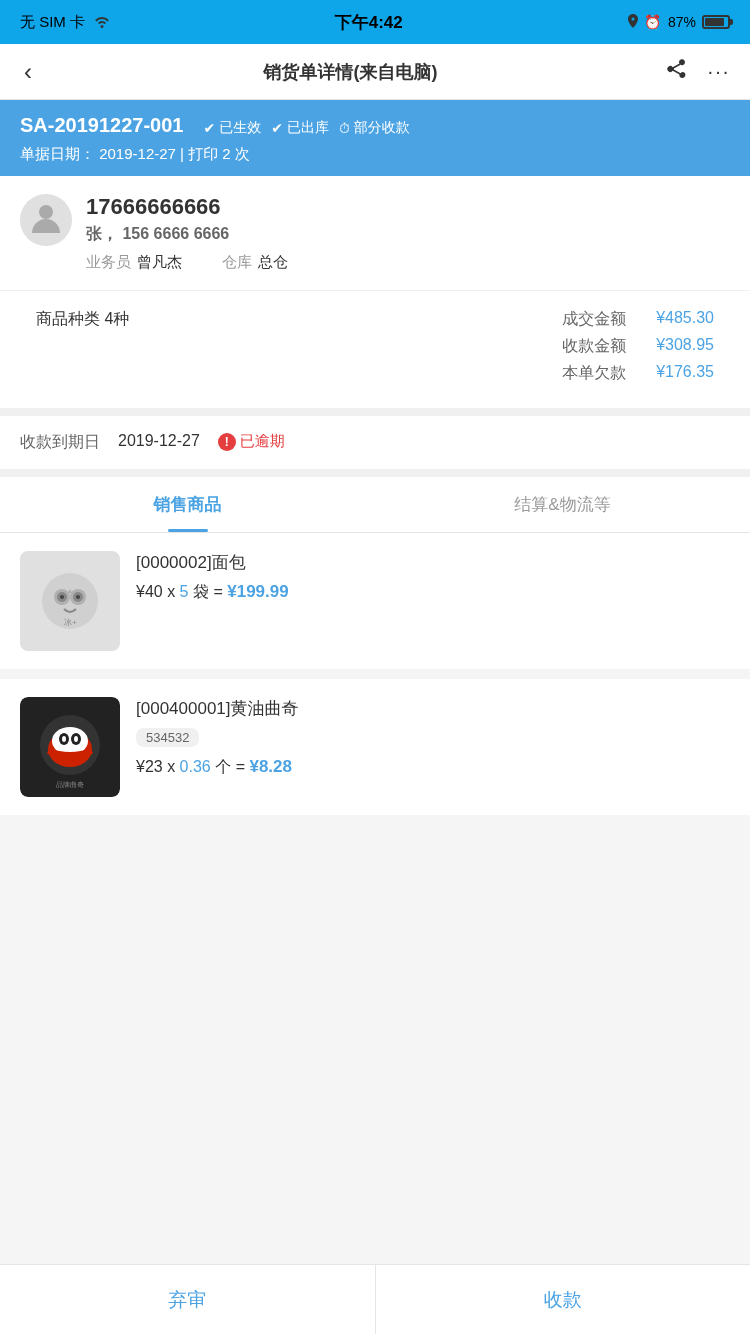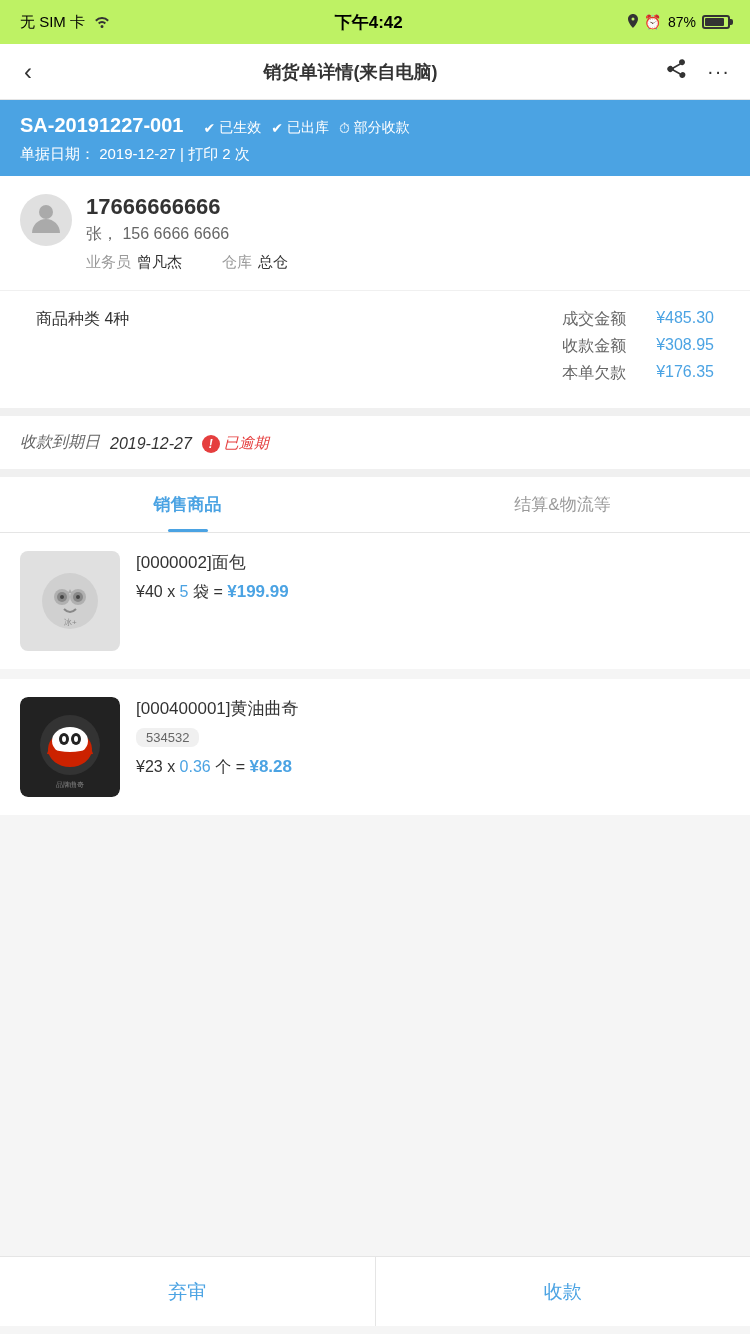--- a/index.html
+++ b/index.html
@@ -8,21 +8,21 @@
       font-family: -apple-system, "PingFang SC", "Helvetica Neue", Arial, sans-serif;
       background: #f5f5f5;
       width: 750px;
       min-height: 1334px;
       overflow-x: hidden;
     }
 
     
     .status-bar {
       height: 44px;
-      background: #bef264;
+      background: #0ea5e9;
       display: flex;
       align-items: center;
       justify-content: space-between;
       padding: 4px 20px;
       font-size: 15px;
       font-weight: 500;
     }
     .status-left { display: flex; align-items: center; gap: 8px; }
     .status-center { font-size: 17px; font-weight: 600; }
     .status-right { display: flex; align-items: center; gap: 6px; font-size: 14px; }
@@ -79,21 +79,21 @@
     }
     .customer-avatar {
       width: 52px; height: 52px; border-radius: 50%;
       background: #e0e0e0;
       display: flex; align-items: center; justify-content: center;
       flex-shrink: 0;
     }
     .avatar-person { font-size: 26px; color: #999; }
     .customer-info { flex: 1; }
     .customer-name { font-size: 22px; font-weight: 600; color: #333; margin-bottom: 4px; }
-    .customer-phone { font-size: 16px; color: #666; margin-bottom: 8px; }
+    .customer-phone { font-size: 16px; color: #666; margin-bottom: 8px; font-weight: bold; }
     .customer-meta { display: flex; gap: 40px; font-size: 15px; color: #666; align-items: flex-end; }
     .meta-item { display: flex; gap: 6px; }
     .meta-label { color: #999; }
     .meta-value { color: #333; }
 
     
     .summary-section {
       background: #fff;
       padding: 18px 36px;
       display: flex;
@@ -107,26 +107,25 @@
     .summary-right { text-align: right; }
     .amount-row { display: flex; justify-content: space-between; gap: 30px; font-size: 16px; margin-bottom: 6px; }
     .amount-label { color: #666; }
     .amount-value { color: #4BA3E3; font-weight: 500; }
 
     
     .due-section {
       background: #fff;
       padding: 16px 20px;
       display: flex;
-      align-items: flex-end;
-      gap: 10px;
+      align-items: flex-start;
+      gap: 18px;
       font-size: 16px;
       color: #333;
       border-bottom: 8px solid #f0f0f0;
-      font-style: italic;
     }
     .due-label { color: #666; }
     .overdue-badge {
       display: flex; align-items: center; gap: 4px;
       color: #E53E3E;
       font-size: 15px;
       font-weight: 500;
     }
     .overdue-icon {
       width: 18px; height: 18px; background: #E53E3E; border-radius: 50%;
@@ -182,21 +181,21 @@
       font-size: 13px; padding: 2px 10px; border-radius: 8px;
       margin-bottom: 10px;
     }
     .product-price-row { font-size: 16px; color: #333; }
     .price-qty { color: #4BA3E3; }
     .price-total { color: #4BA3E3; font-weight: 600; font-size: 17px; }
 
     
     .bottom-bar {
       position: fixed;
-      bottom: 8px; left: 0; width: 750px;
+      bottom: 0; left: 0; width: 750px;
       height: 70px;
       background: #fff;
       border-top: 1px solid #e5e5e5;
       display: flex;
     }
     .bottom-btn {
       flex: 1; display: flex; align-items: center; justify-content: center;
       font-size: 19px; font-weight: 500; cursor: pointer;
     }
     .bottom-btn.cancel { color: #4BA3E3; border-right: 1px solid #e5e5e5; }

